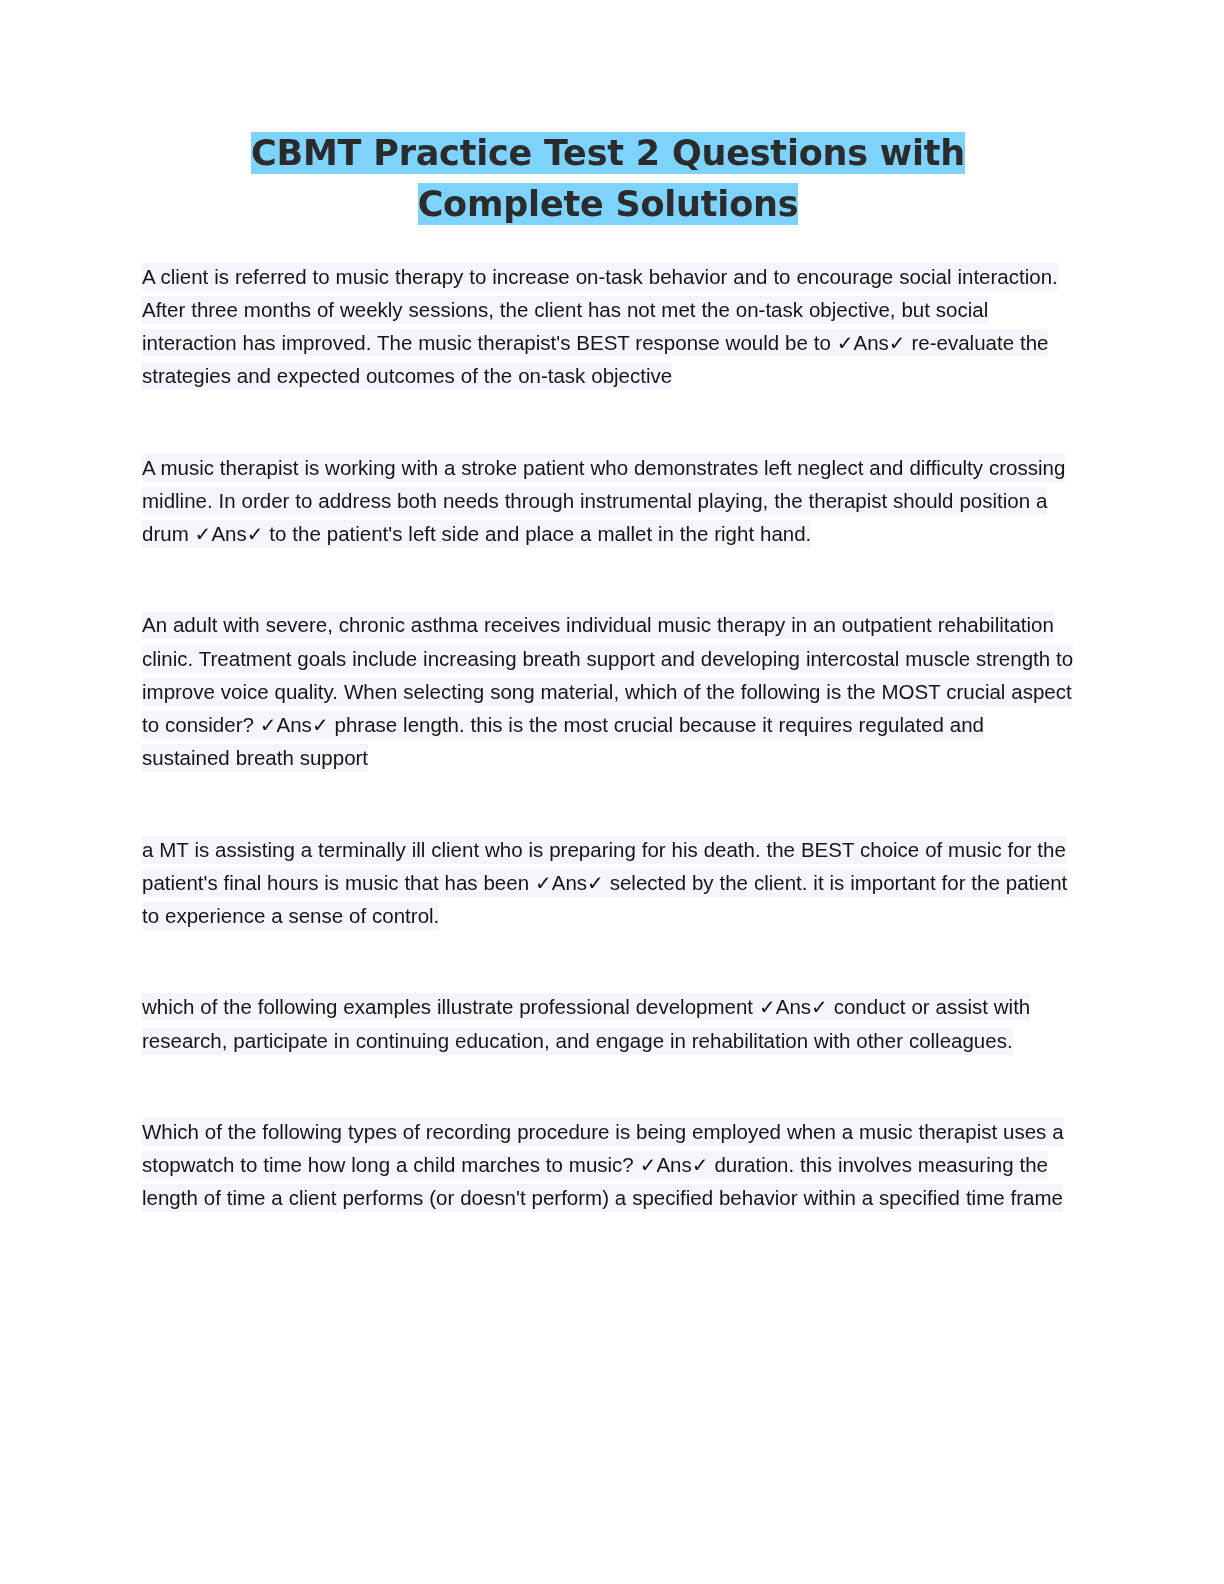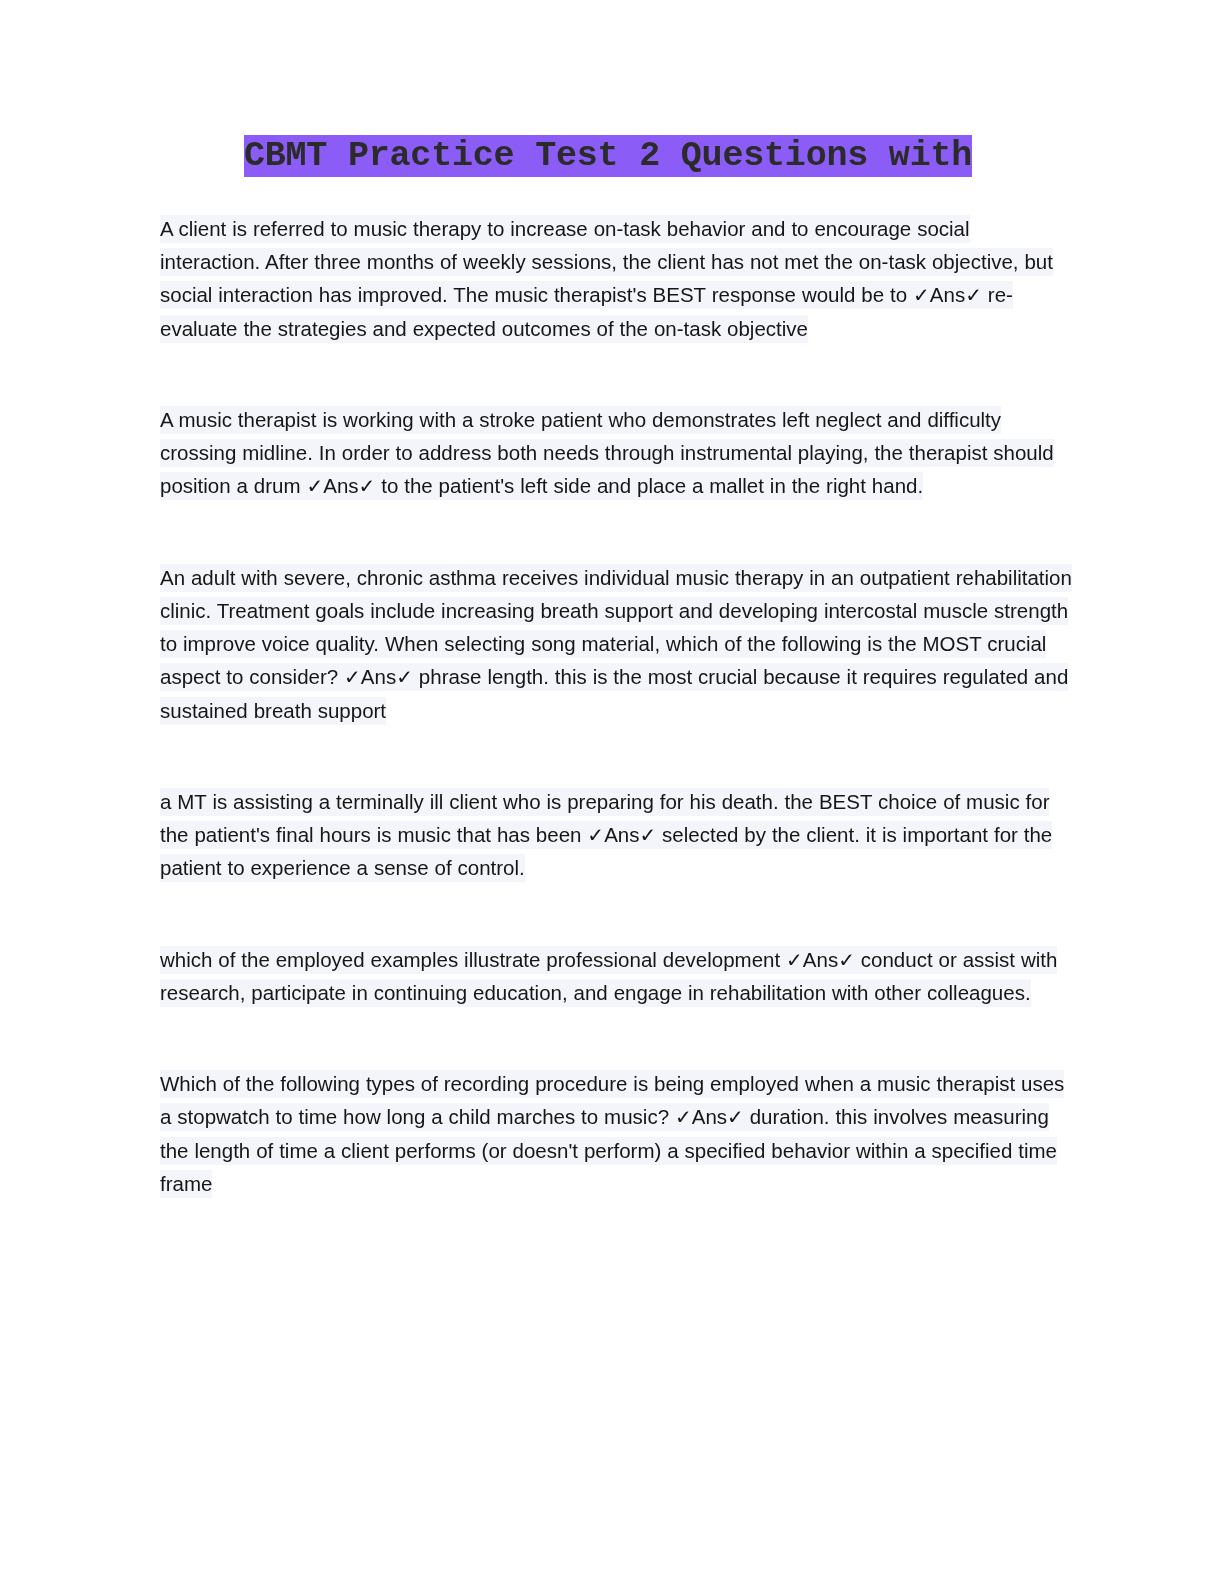--- a/index.html
+++ b/index.html
@@ -37,37 +37,36 @@
     text-align: center;
     font-family: "DejaVu Sans", sans-serif;
     font-size: 35px;
     font-weight: 700;
     line-height: 1.45;
     color: #2b2b2b;
     letter-spacing: -0.2px;
   }
 
   .doc-title .hl {
-    background-color: #8b5cf6;
+    background-color: #7dd3fc;
     padding: 1px 0;
     box-decoration-break: clone;
-    font-family: Liberation Mono, monospace;
     -webkit-box-decoration-break: clone;
   }
 
   
   .qblock {
     margin: 0 0 58px 0;
   }
   .qblock:last-child {
     margin-bottom: 0;
   }
 
   .qpara {
-    margin: 0 0 13px 18px;
+    margin: 0 0 13px 0;
     font-size: 20.5px;
     line-height: 1.62;
     color: #161616;
     text-align: left;
     word-spacing: 0.2px;
   }
   .qpara:last-child {
     margin-bottom: 0;
   }
 
@@ -94,37 +93,38 @@
 </style>
 </head>
 <body>
 
 <div class="page">
 
   <div class="doc-body">
 
     <h1 class="doc-title">
       <span class="hl">CBMT Practice Test 2 Questions with</span><br>
+      <span class="hl">Complete Solutions</span>
     </h1>
 
     <div id="blocks-container">
         <div class="qblock">
           <p class="qpara"><span class="txt"><span>A client is referred to music therapy to increase on-task behavior and to encourage social interaction. After three months of weekly sessions, the client has not met the on-task objective, but social interaction has improved. The music therapist's BEST response would be to </span><span class="ansmark"><span class="chk">✓</span><span class="ans">Ans</span><span class="chk">✓</span></span><span> re-evaluate the strategies and expected outcomes of the on-task objective</span></span></p>
         </div>
         <div class="qblock">
           <p class="qpara"><span class="txt"><span>A music therapist is working with a stroke patient who demonstrates left neglect and difficulty crossing midline. In order to address both needs through instrumental playing, the therapist should position a drum </span><span class="ansmark"><span class="chk">✓</span><span class="ans">Ans</span><span class="chk">✓</span></span><span> to the patient's left side and place a mallet in the right hand.</span></span></p>
         </div>
         <div class="qblock">
           <p class="qpara"><span class="txt"><span>An adult with severe, chronic asthma receives individual music therapy in an outpatient rehabilitation clinic. Treatment goals include increasing breath support and developing intercostal muscle strength to improve voice quality. When selecting song material, which of the following is the MOST crucial aspect to consider? </span><span class="ansmark"><span class="chk">✓</span><span class="ans">Ans</span><span class="chk">✓</span></span><span> phrase length. this is the most crucial because it requires regulated and sustained breath support</span></span></p>
         </div>
         <div class="qblock">
           <p class="qpara"><span class="txt"><span>a MT is assisting a terminally ill client who is preparing for his death. the BEST choice of music for the patient's final hours is music that has been </span><span class="ansmark"><span class="chk">✓</span><span class="ans">Ans</span><span class="chk">✓</span></span><span> selected by the client. it is important for the patient to experience a sense of control.</span></span></p>
         </div>
         <div class="qblock">
-          <p class="qpara"><span class="txt"><span>which of the employed examples illustrate professional development </span><span class="ansmark"><span class="chk">✓</span><span class="ans">Ans</span><span class="chk">✓</span></span><span> conduct or assist with research, participate in continuing education, and engage in rehabilitation with other colleagues.</span></span></p>
+          <p class="qpara"><span class="txt"><span>which of the following examples illustrate professional development </span><span class="ansmark"><span class="chk">✓</span><span class="ans">Ans</span><span class="chk">✓</span></span><span> conduct or assist with research, participate in continuing education, and engage in rehabilitation with other colleagues.</span></span></p>
         </div>
         <div class="qblock">
           <p class="qpara"><span class="txt"><span>Which of the following types of recording procedure is being employed when a music therapist uses a stopwatch to time how long a child marches to music? </span><span class="ansmark"><span class="chk">✓</span><span class="ans">Ans</span><span class="chk">✓</span></span><span> duration. this involves measuring the length of time a client performs (or doesn't perform) a specified behavior within a specified time frame</span></span></p>
         </div>
       </div>
 
   </div>
 
 </div>
 

